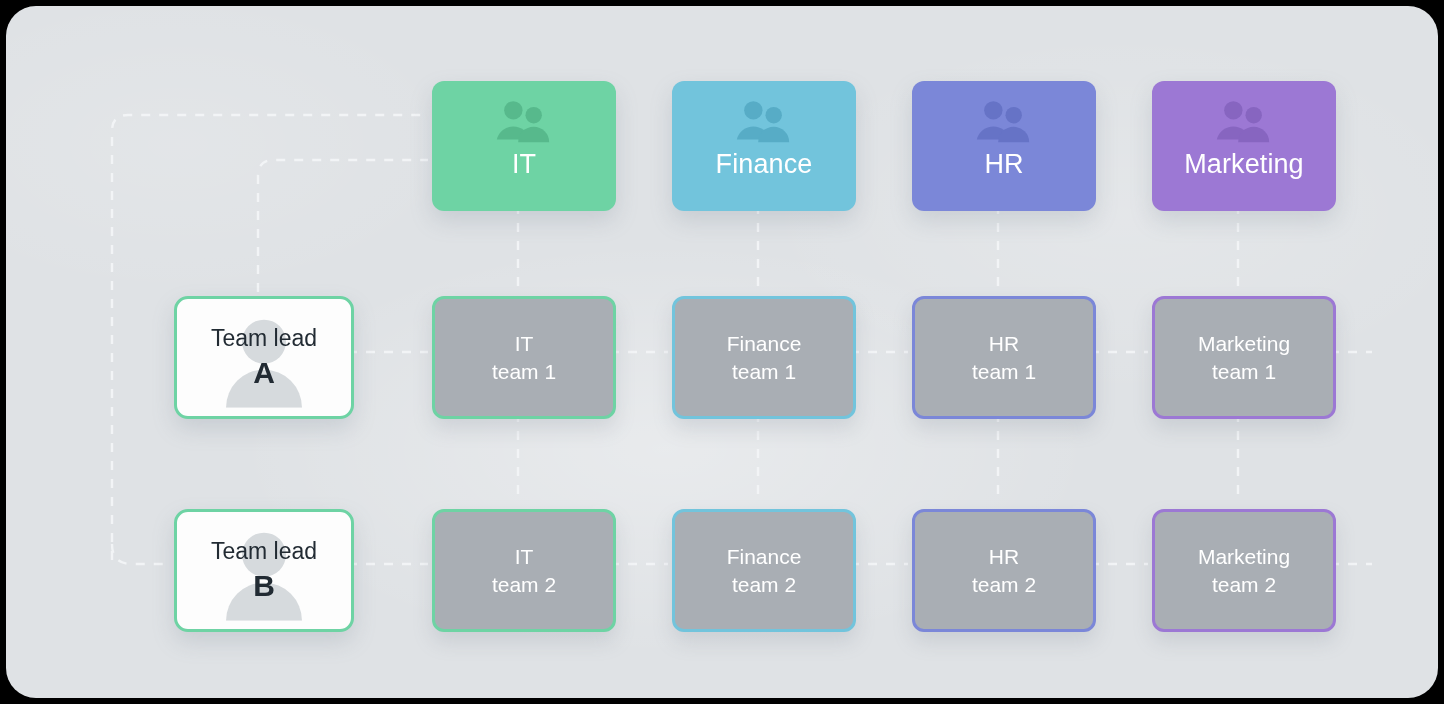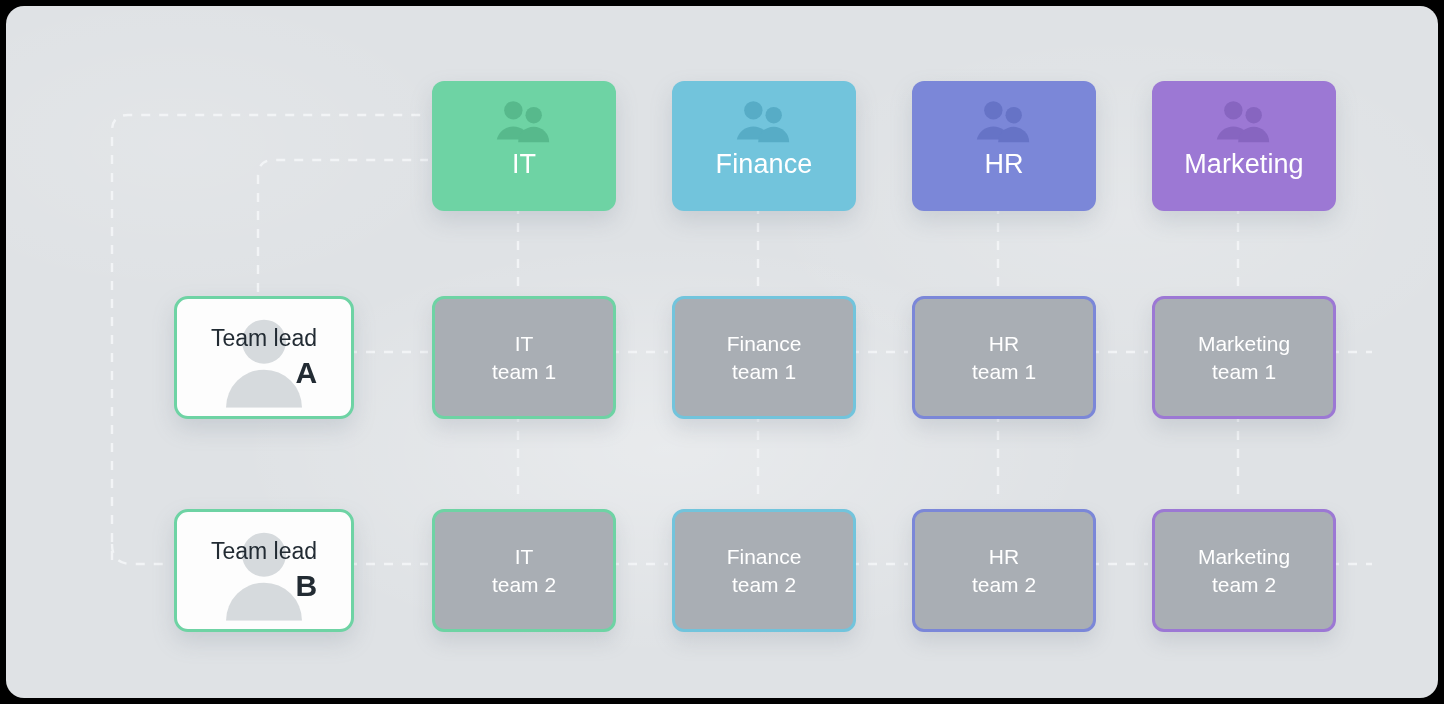--- a/index.html
+++ b/index.html
@@ -18,21 +18,21 @@
     width: 1444px;
     height: 704px;
   }
   #canvas {
     position: absolute;
     left: 6px;
     top: 6px;
     width: 1432px;
     height: 692px;
     background: #dfe2e5;
-    border-radius: 18px;
+    border-radius: 30px;
     overflow: hidden;
   }
   
   #canvas::before {
     content: "";
     position: absolute;
     left: 0; top: 0; right: 0; bottom: 0;
     background:
       radial-gradient(620px 300px at 46% 64%, rgba(255,255,255,0.30), rgba(255,255,255,0) 70%),
       radial-gradient(520px 260px at 78% 30%, rgba(255,255,255,0.16), rgba(255,255,255,0) 72%),
@@ -117,21 +117,21 @@
     position: absolute;
     width: 88px;
     height: 92px;
     left: 50%;
     top: 50%;
     transform: translate(-50%, -46%);
   }
   .lead .lead-text {
     position: relative;
     z-index: 2;
-    text-align: right;
+    text-align: center;
   }
   .lead .lead-title {
     display: block;
     font-size: 23px;
     line-height: 27px;
     color: #222b33;
     white-space: nowrap;
   }
   .lead .lead-key {
     display: block;

